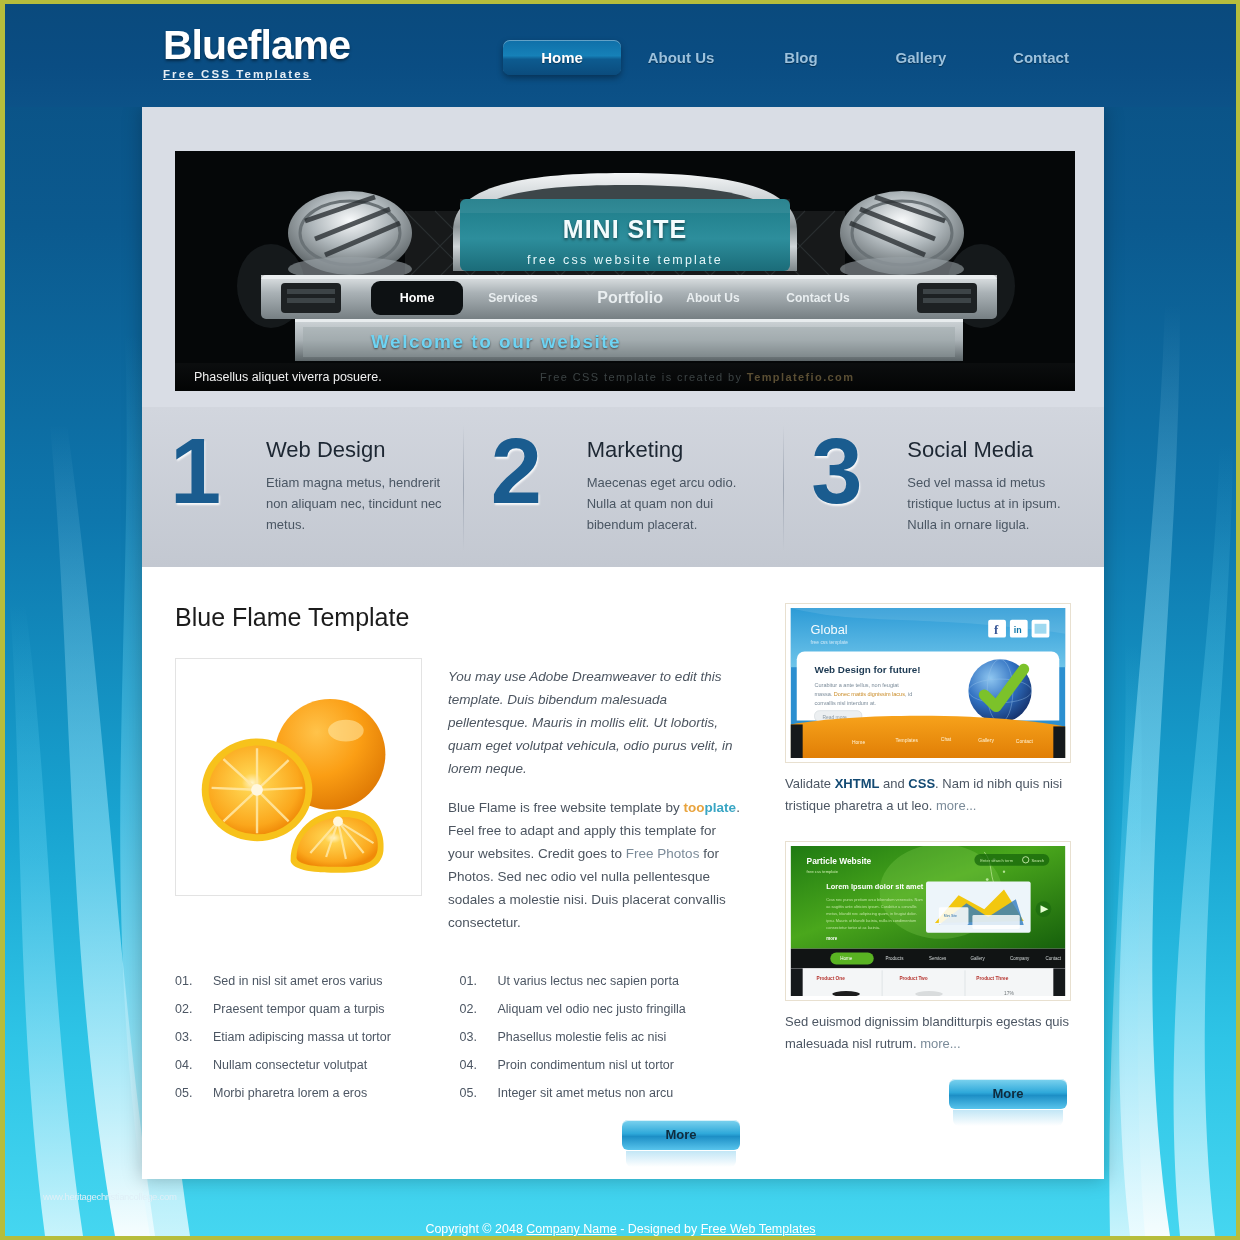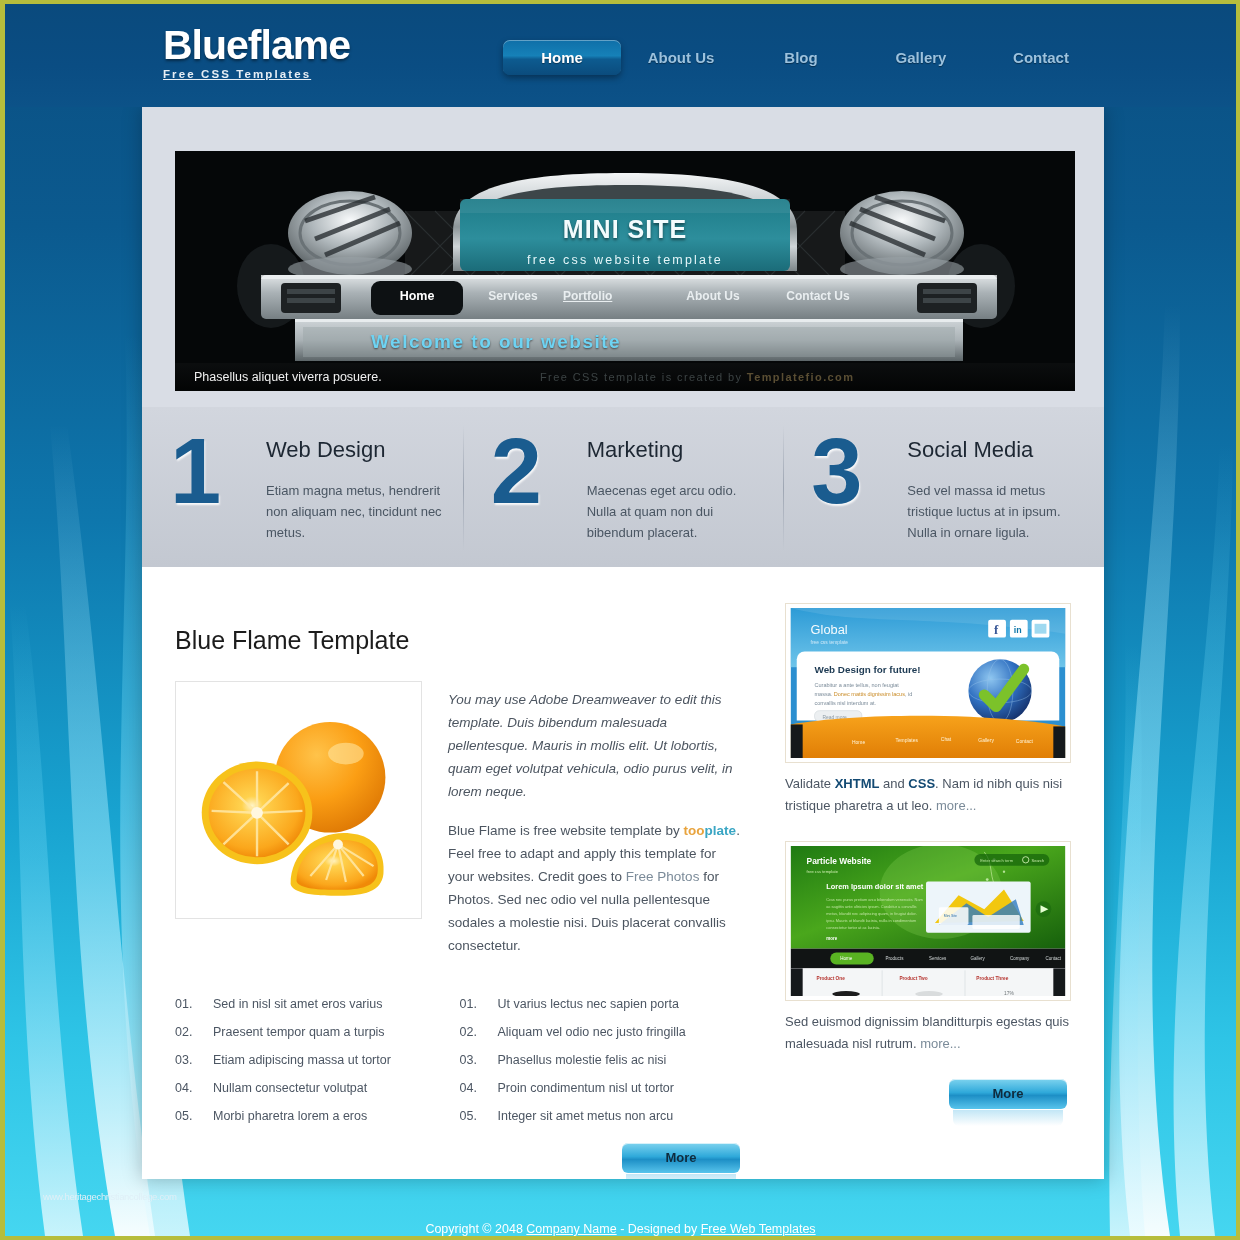--- a/index.html
+++ b/index.html
@@ -102,32 +102,32 @@
     content:""; position:absolute; left:0; top:18px; bottom:16px; width:1px;
     background: linear-gradient(to bottom, rgba(255,255,255,0), #9ea6b3, rgba(255,255,255,0));
   }
   .feature-num {
     font-size: 92px; font-weight: bold; color: #1a5c8f; line-height: 84px;
     letter-spacing: -4px; text-shadow: 1px 2px 2px rgba(255,255,255,.85);
     min-width: 96px;
   }
   .feature-body { padding-top: 8px; }
   .feature-title {
-    font-size: 22px; color: #1d2733; font-weight: normal; margin-bottom: 17px;
+    font-size: 22px; color: #1d2733; font-weight: normal; margin-bottom: 9px;
   }
   .feature-text { font-size: 13px; color: #4a5663; line-height: 21px; }
 
   
   .content {
     position: absolute; left: 0; top: 460px; width: 100%; height: 612px;
     background: #ffffff;
     padding: 36px 33px 0 33px;
     display: flex;
   }
-  .col-main { width: 585px; margin-top: 23px; }
+  .col-main { width: 585px; }
   .col-side { width: 288px; margin-left: 41px; }
   .sec-title {
     font-size: 25px; color: #1c1c1c; font-weight: normal; margin-bottom: 26px;
   }
   .intro { display: flex; }
   .photo-frame {
     width: 247px; height: 238px; border: 1px solid #e3e3e3; padding: 4px;
     background: #fff; flex: none;
   }
   .photo-frame .oranges { width: 100%; height: 100%; display:block; }
@@ -314,21 +314,21 @@
         </svg>
       </div>
 
       <div style="position:absolute; left:0; top:64px; width:900px; text-align:center; z-index:3;">
         <div style="font-size:25px; font-weight:bold; color:#f2fbfd; letter-spacing:1px; text-shadow:0 2px 3px rgba(0,0,0,.5);">MINI SITE</div>
         <div style="font-size:12.5px; color:#e4f6f9; letter-spacing:2.2px; margin-top:9px;">free css website template</div>
       </div>
       <div style="position:absolute; left:196px; top:138px; width:640px; z-index:3; display:flex; align-items:center;">
         <div style="width:92px; text-align:center; font-size:12.5px; font-weight:bold; color:#fff;">Home</div>
         <div style="width:100px; text-align:center; font-size:12px; font-weight:bold; color:#e9eef0;">Services</div>
-        <div style="width:100px; text-align:left; font-size:12px; font-weight:bold; color:#e9eef0;text-decoration:underline;">Portfolio</div>
+        <div style="width:100px; text-align:right; font-size:16px; font-weight:bold; color:#e9eef0;">Portfolio</div>
         <div style="width:100px; text-align:center; font-size:12px; font-weight:bold; color:#e9eef0;">About Us</div>
         <div style="width:110px; text-align:center; font-size:12px; font-weight:bold; color:#e9eef0;">Contact Us</div>
       </div>
       <div style="position:absolute; left:196px; top:180px; z-index:3; font-size:19px; font-weight:bold; color:#6ed3f2; letter-spacing:1.5px; text-shadow:0 1px 2px rgba(0,0,0,.55);">Welcome to our website</div>
 
       <div class="banner-caption">
         <span class="cap-left">Phasellus aliquet viverra posuere.</span>
         <span class="cap-right">
           <span>Free CSS template is created by </span><b>Templatefio.com</b>
         </span>

